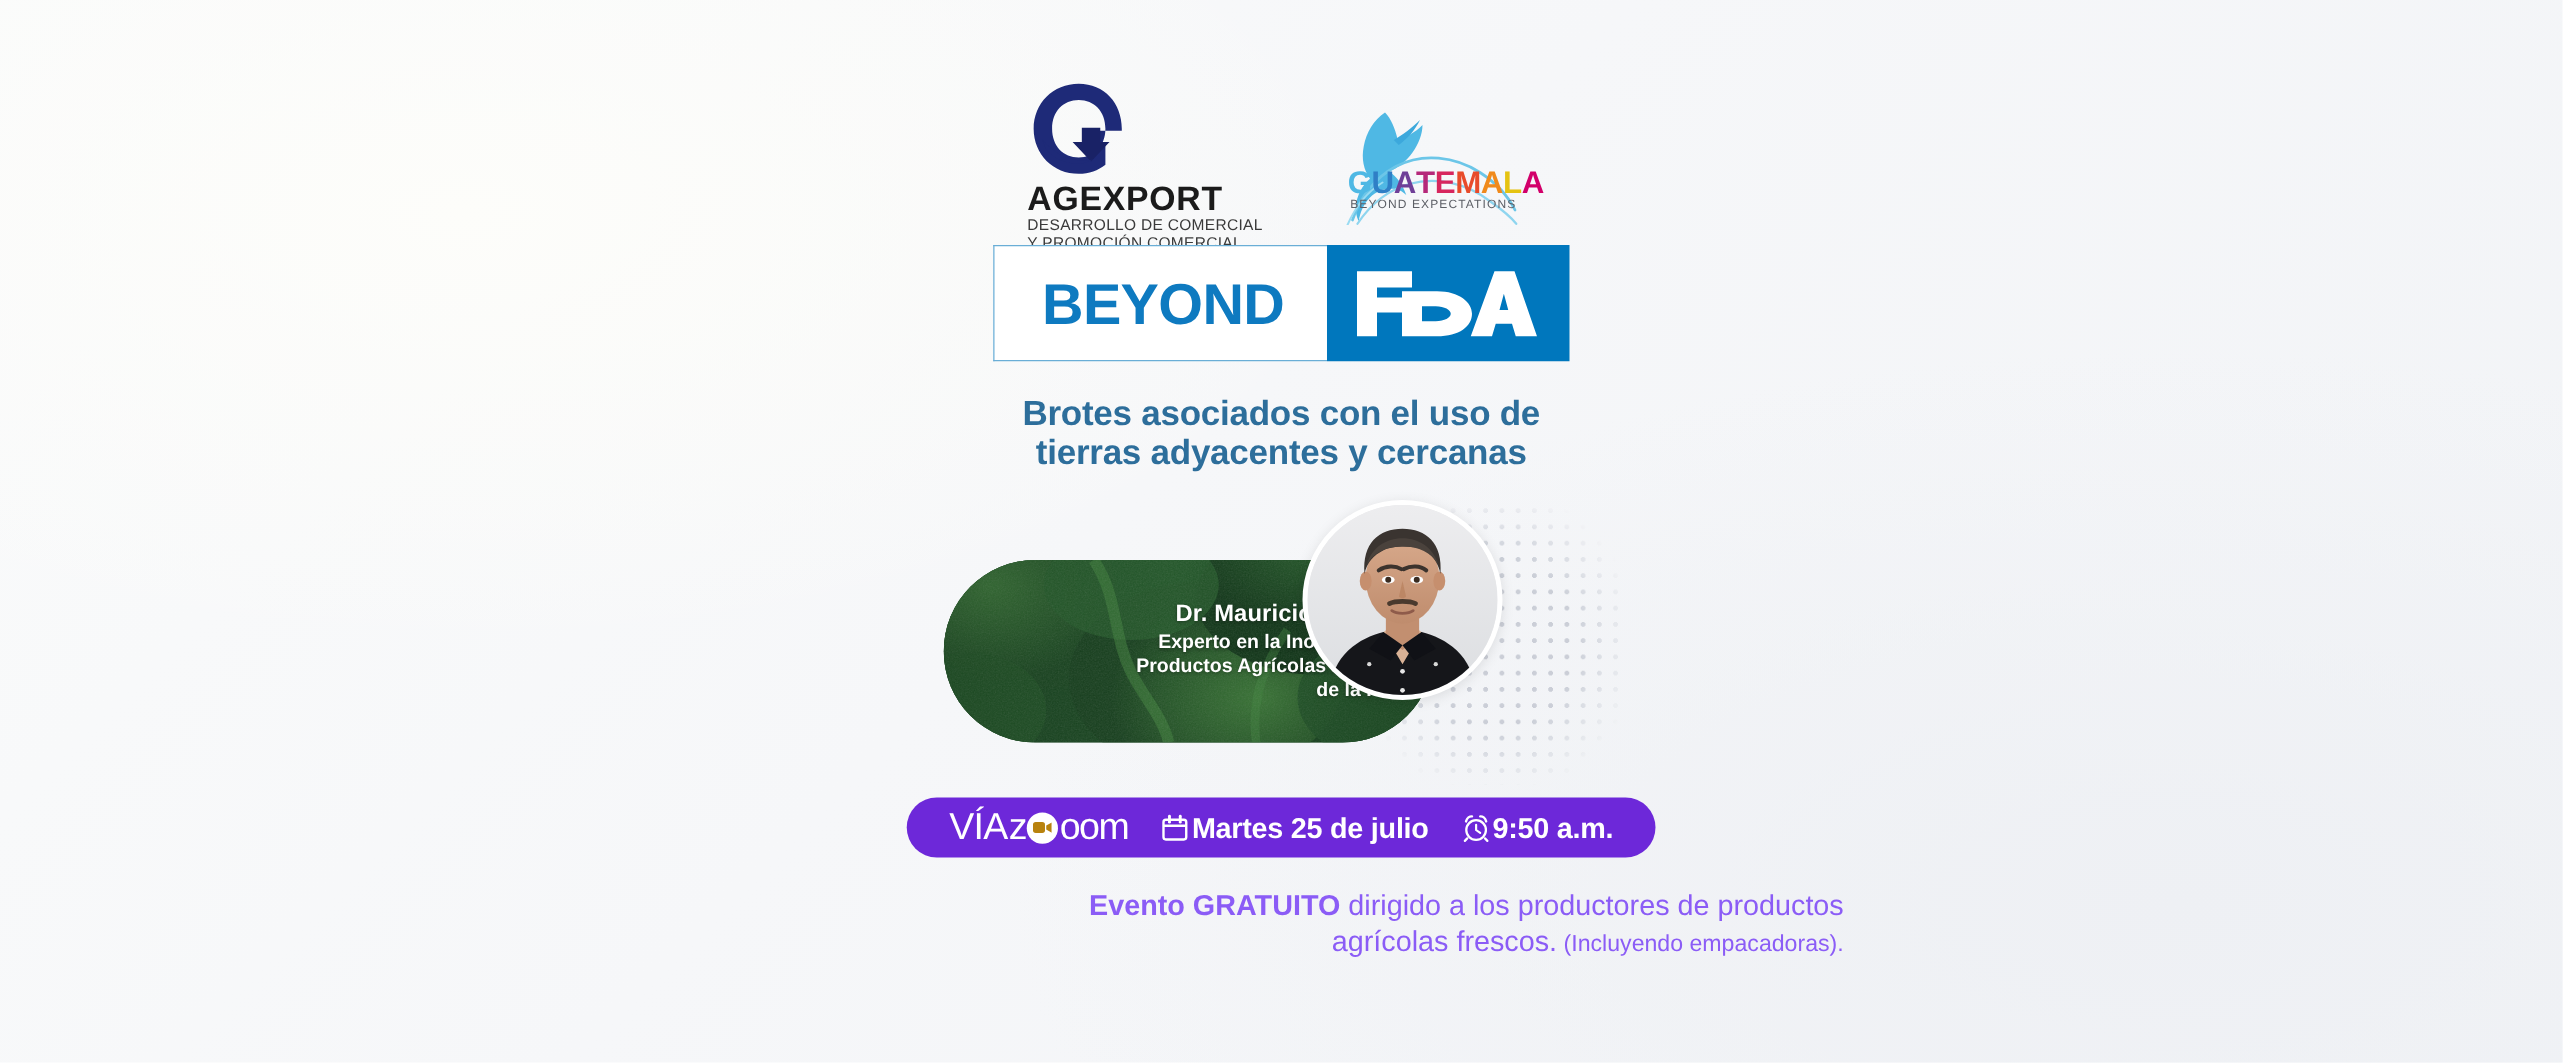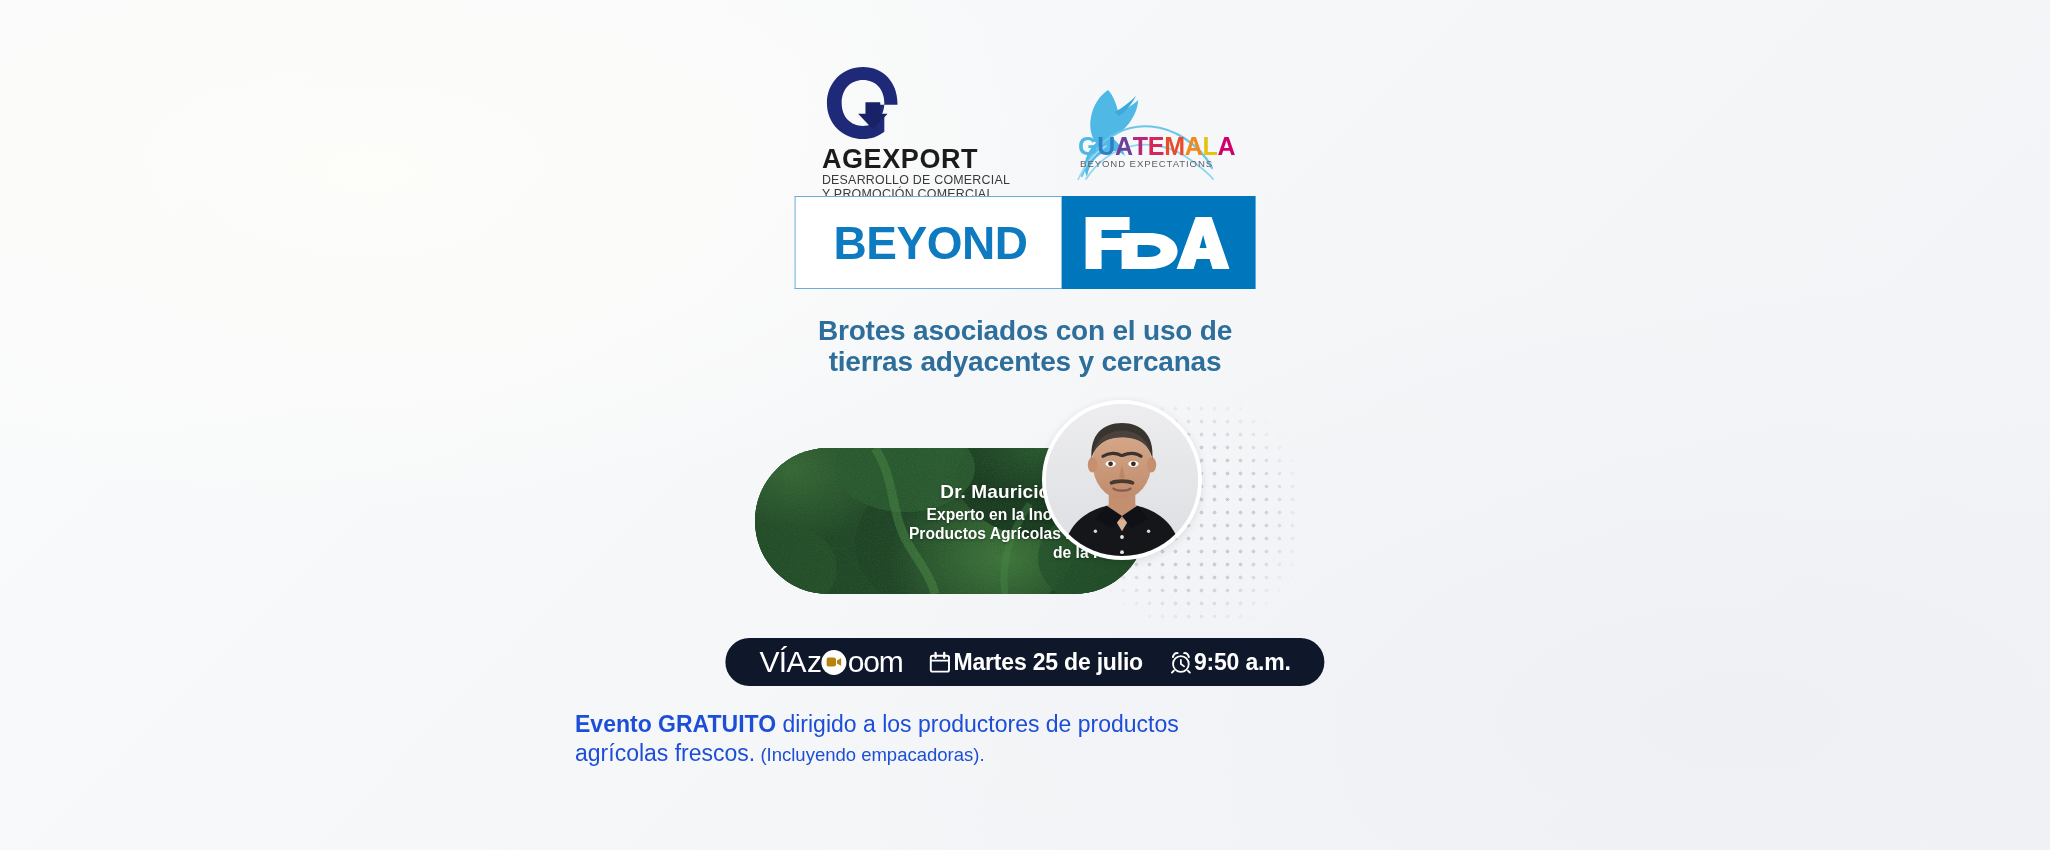--- a/index.html
+++ b/index.html
@@ -220,21 +220,21 @@
   }
   .speaker-photo svg { display: block; width: 100%; height: 100%; }
 
   
   .gold-bar {
     position: absolute;
     top: 638px;
     left: 50%;
     transform: translateX(-50%);
     height: 48px;
-    background: #0f172a;
+    background: #6d28d9;
     border-radius: 24px;
     display: flex;
     align-items: center;
     gap: 26px;
     padding: 0 34px;
     color: #ffffff;
   }
   .zoom-lockup {
     display: flex;
     align-items: center;
@@ -271,24 +271,24 @@
   }
   .gold-item svg { display: block; }
 
   
   .bottom-copy {
     position: absolute;
     top: 710px;
     left: 50%;
     transform: translateX(-50%);
     width: 900px;
-    text-align: left;
+    text-align: right;
     font-size: 23px;
     line-height: 1.26;
-    color: #1d4ed8;
+    color: #8b5cf6;
   }
   .bottom-copy b { font-weight: 700; }
   .bottom-copy .paren { font-size: 18.5px; }
   .bottom-copy .l2 { display: block; }
 </style>
 </head>
 <body>
 
 <div id="stage">
 

